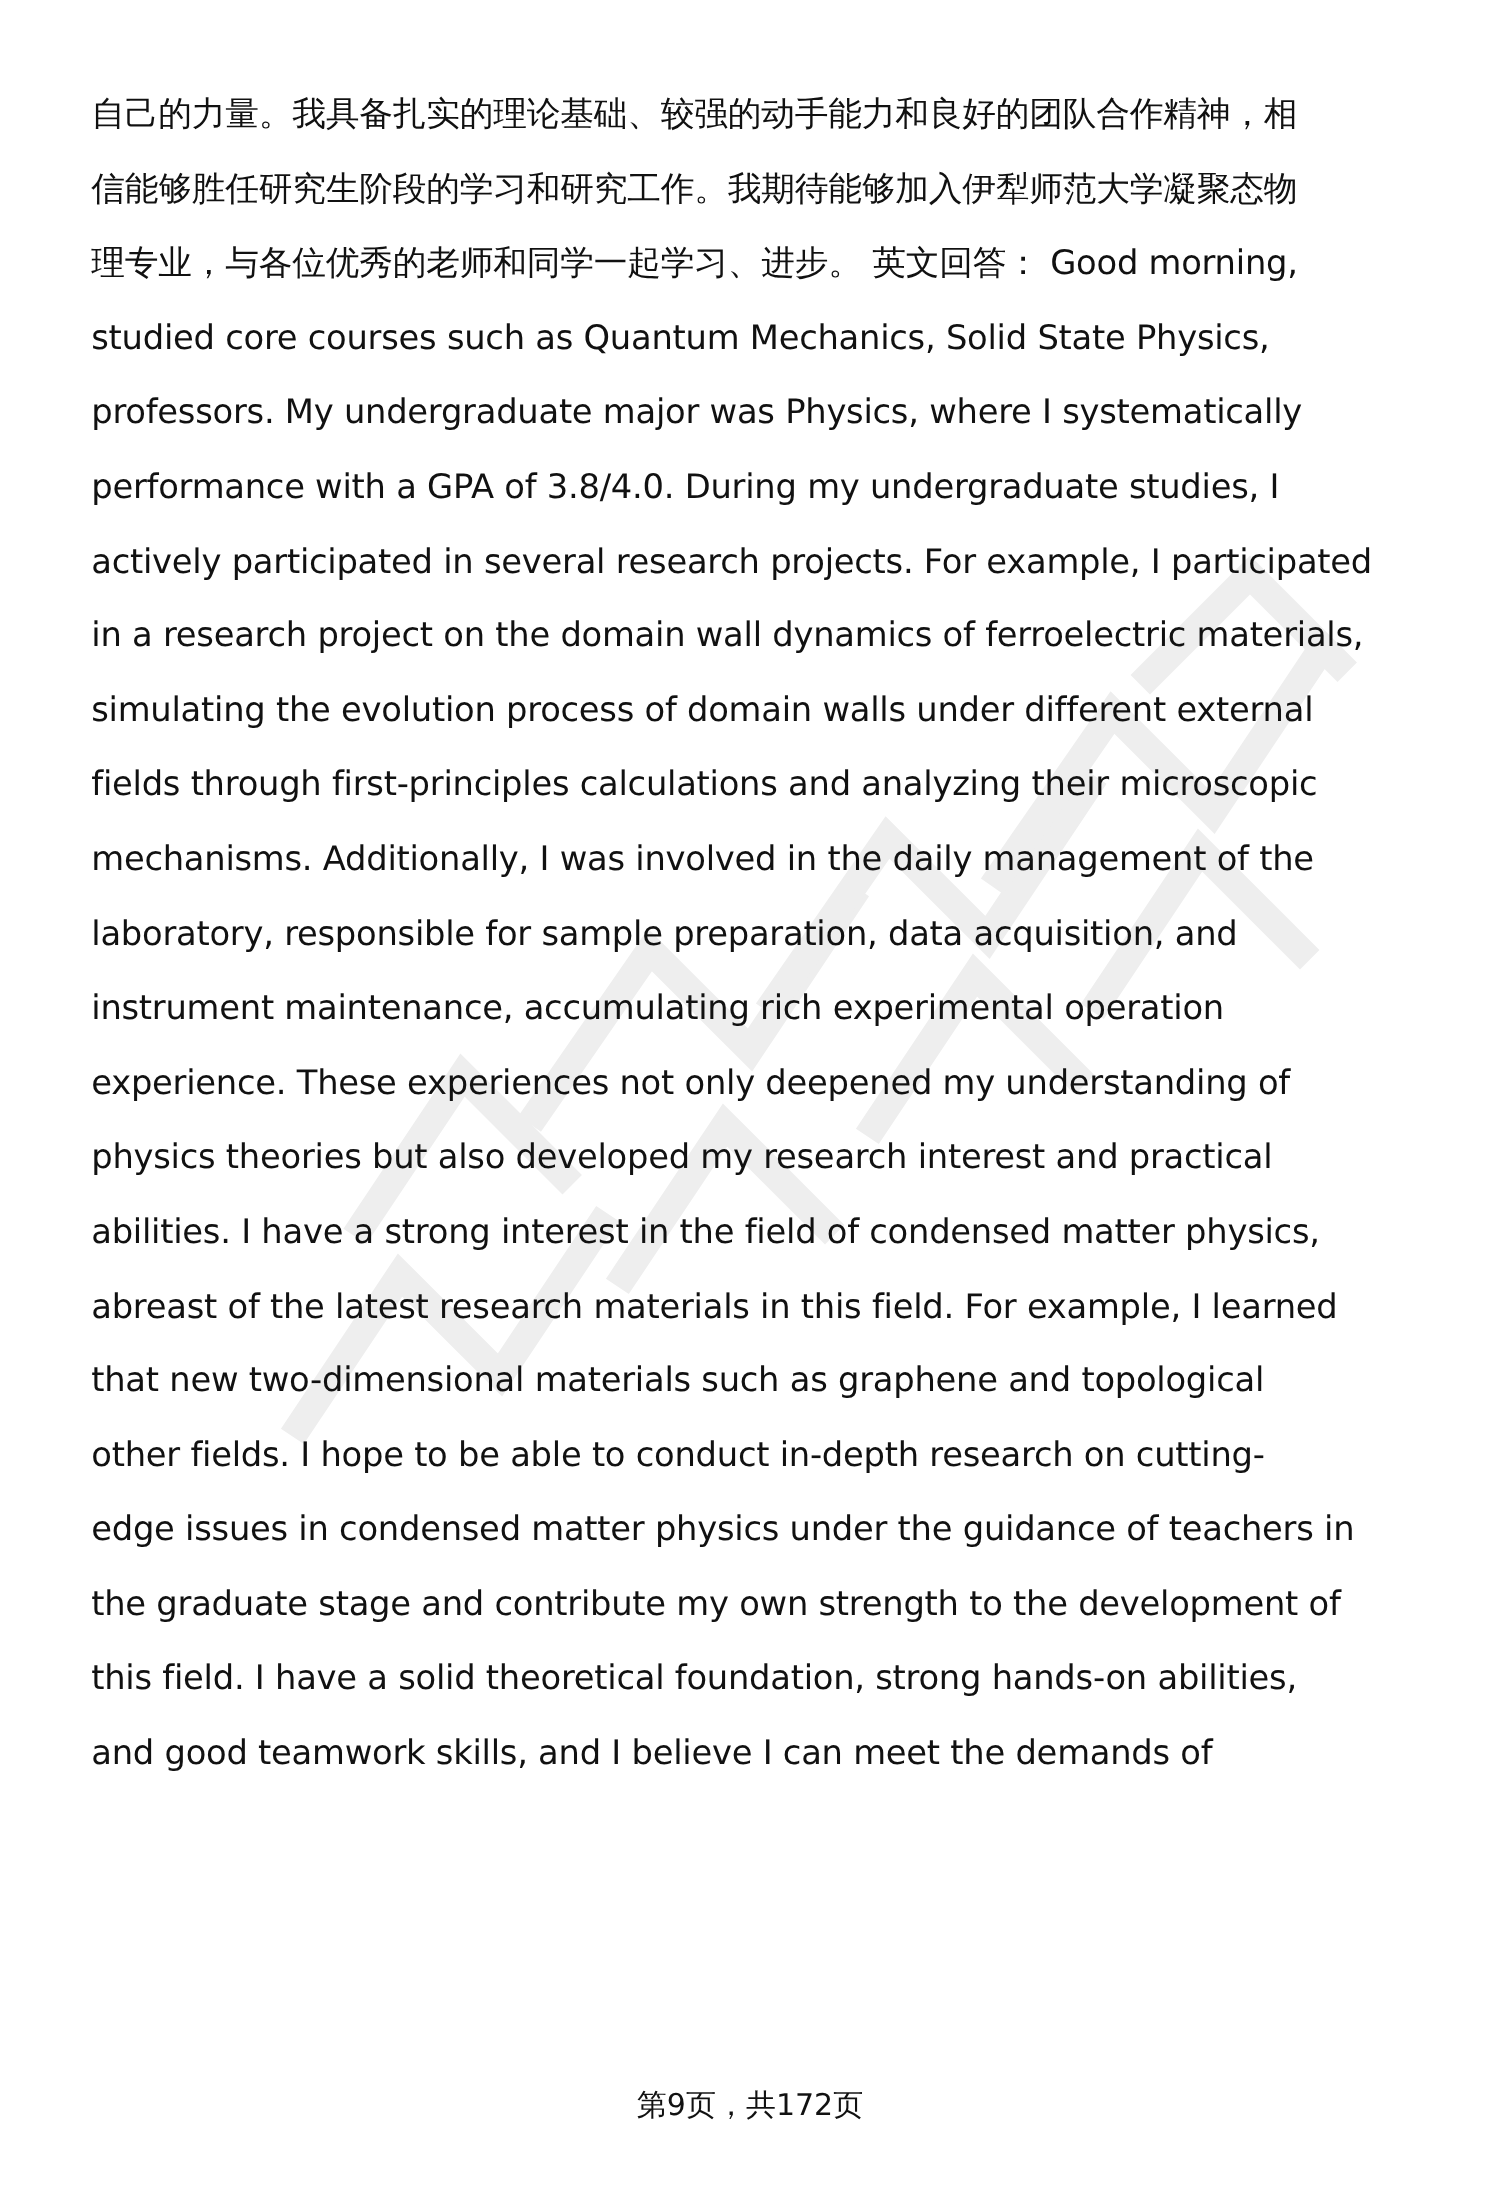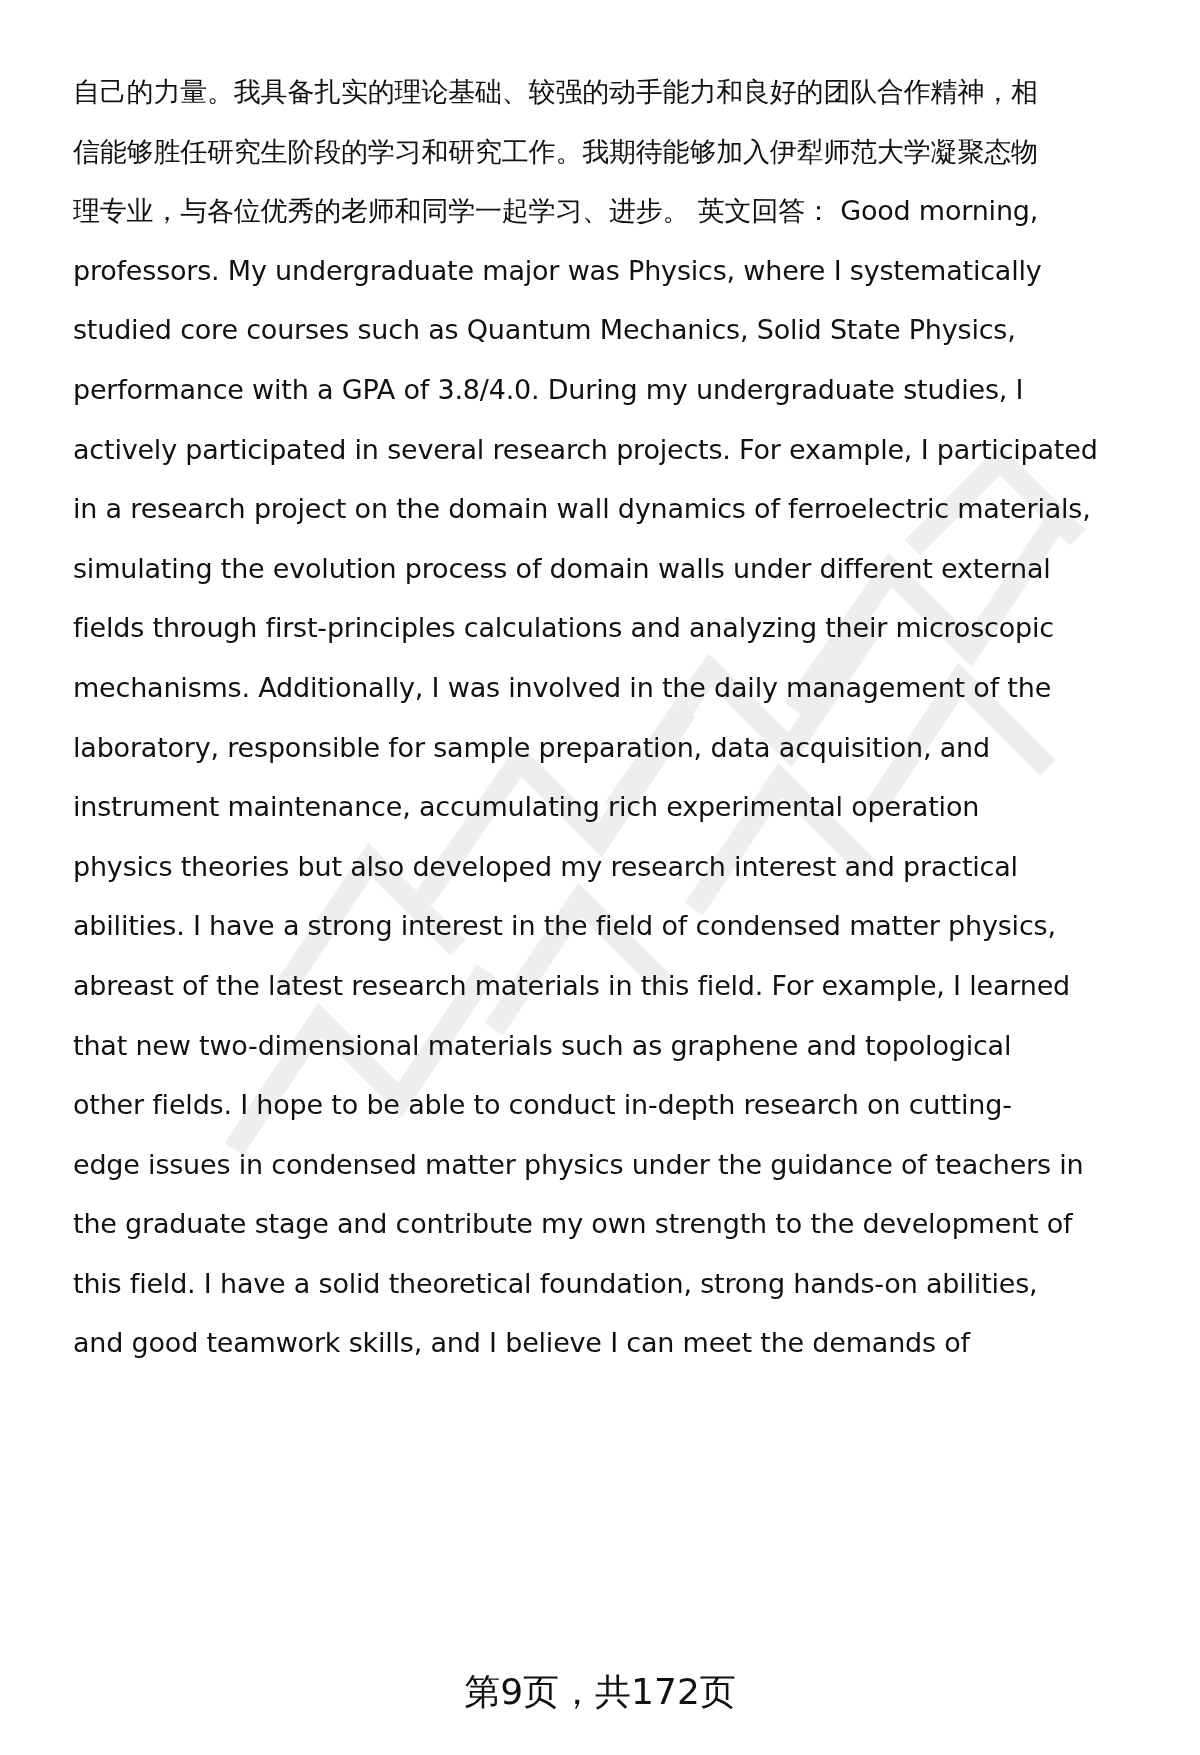--- a/index.html
+++ b/index.html
@@ -18,21 +18,21 @@
     font-size: 27px; color: #111111;
     letter-spacing: -0.2px;
   }
   .line {
     height: 59.6px; line-height: 59.6px; white-space: nowrap;
   }
   .footer {
     position: absolute; left: 0; width: 1200px; top: 1668px;
     text-align: center;
     font-family: "DejaVu Sans", "Liberation Sans", sans-serif;
-    font-size: 36px; color: #111111;
+    font-size: 24px; color: #111111;
   }
 </style>
 </head>
 <body>
 
 <div class="page">
 
   <svg class="watermark" viewBox="0 0 900 760">
     <g fill="none" stroke="#eeeeee" stroke-width="22" stroke-linecap="square" stroke-linejoin="miter">
 
@@ -45,30 +45,31 @@
       <path d="M600 280 L690 150 L770 230 L850 110"></path>
       <path d="M680 380 L760 260 L840 340"></path>
       <path d="M720 120 L800 40 L870 110"></path>
     </g>
   </svg>
 
   <div class="text-block">
     <div class="line">自己的力量。我具备扎实的理论基础、较强的动手能力和良好的团队合作精神，相</div>
     <div class="line">信能够胜任研究生阶段的学习和研究工作。我期待能够加入伊犁师范大学凝聚态物</div>
     <div class="line">理专业，与各位优秀的老师和同学一起学习、进步。 英文回答： Good morning,</div>
+    <div class="line">studied core courses such as Quantum Mechanics, Solid State Physics,</div>
     <div class="line">professors. My undergraduate major was Physics, where I systematically</div>
-    <div class="line">studied core courses such as Quantum Mechanics, Solid State Physics,</div>
     <div class="line">performance with a GPA of 3.8/4.0. During my undergraduate studies, I</div>
     <div class="line">actively participated in several research projects. For example, I participated</div>
     <div class="line">in a research project on the domain wall dynamics of ferroelectric materials,</div>
     <div class="line">simulating the evolution process of domain walls under different external</div>
     <div class="line">fields through first-principles calculations and analyzing their microscopic</div>
     <div class="line">mechanisms. Additionally, I was involved in the daily management of the</div>
     <div class="line">laboratory, responsible for sample preparation, data acquisition, and</div>
     <div class="line">instrument maintenance, accumulating rich experimental operation</div>
+    <div class="line">experience. These experiences not only deepened my understanding of</div>
     <div class="line">physics theories but also developed my research interest and practical</div>
     <div class="line">abilities. I have a strong interest in the field of condensed matter physics,</div>
     <div class="line">abreast of the latest research materials in this field. For example, I learned</div>
     <div class="line">that new two-dimensional materials such as graphene and topological</div>
     <div class="line">other fields. I hope to be able to conduct in-depth research on cutting-</div>
     <div class="line">edge issues in condensed matter physics under the guidance of teachers in</div>
     <div class="line">the graduate stage and contribute my own strength to the development of</div>
     <div class="line">this field. I have a solid theoretical foundation, strong hands-on abilities,</div>
     <div class="line">and good teamwork skills, and I believe I can meet the demands of</div>
   </div>

